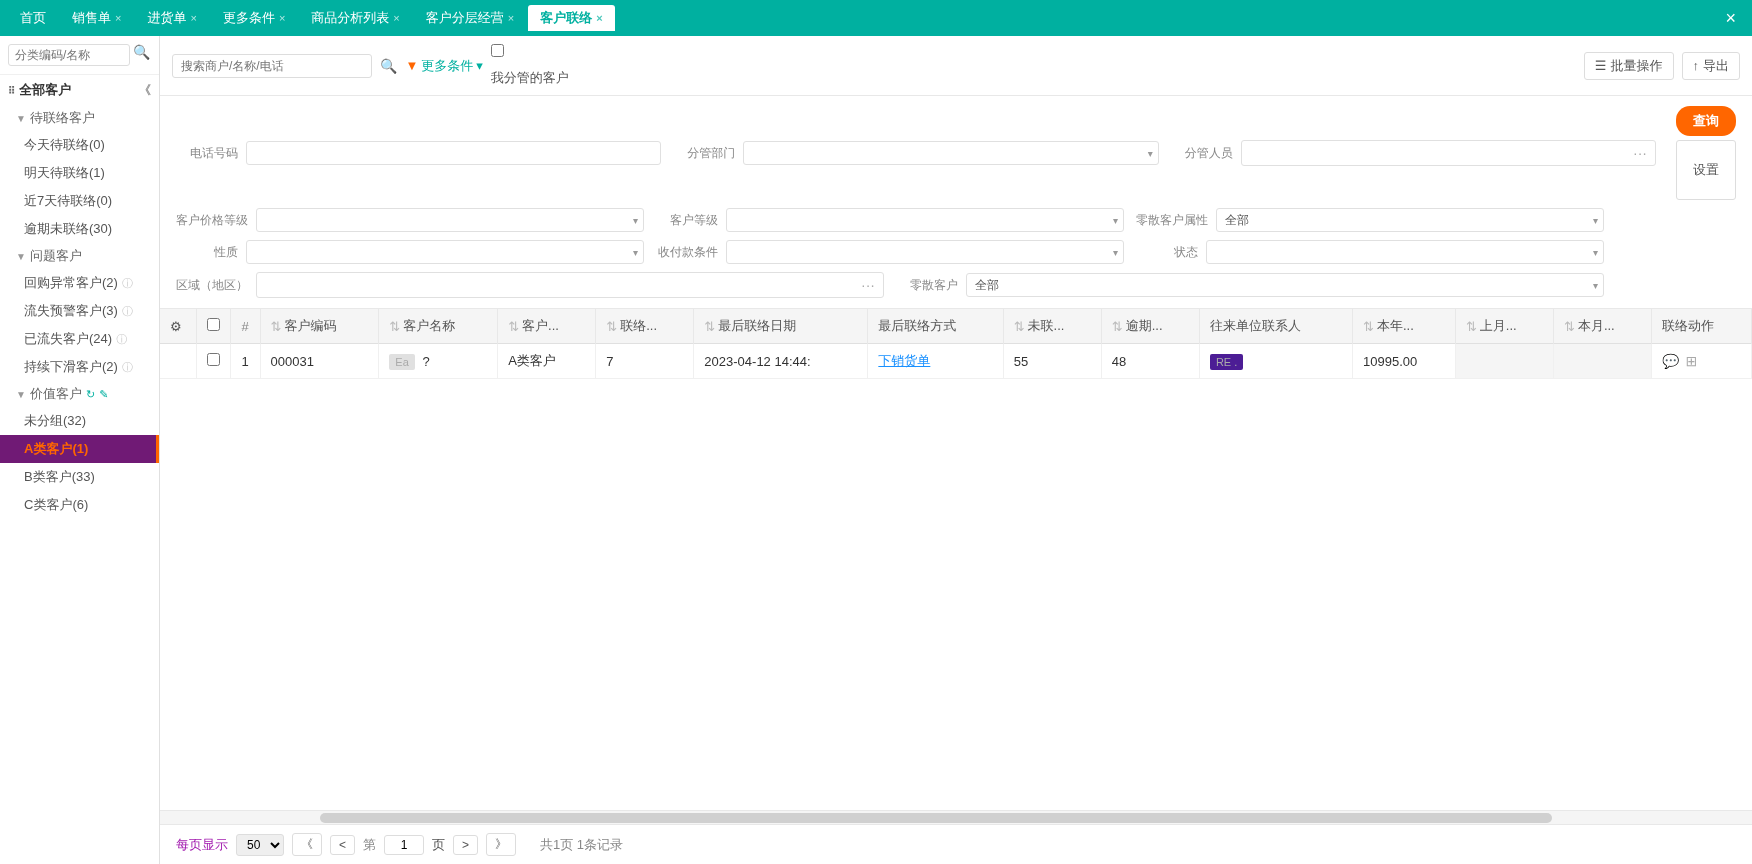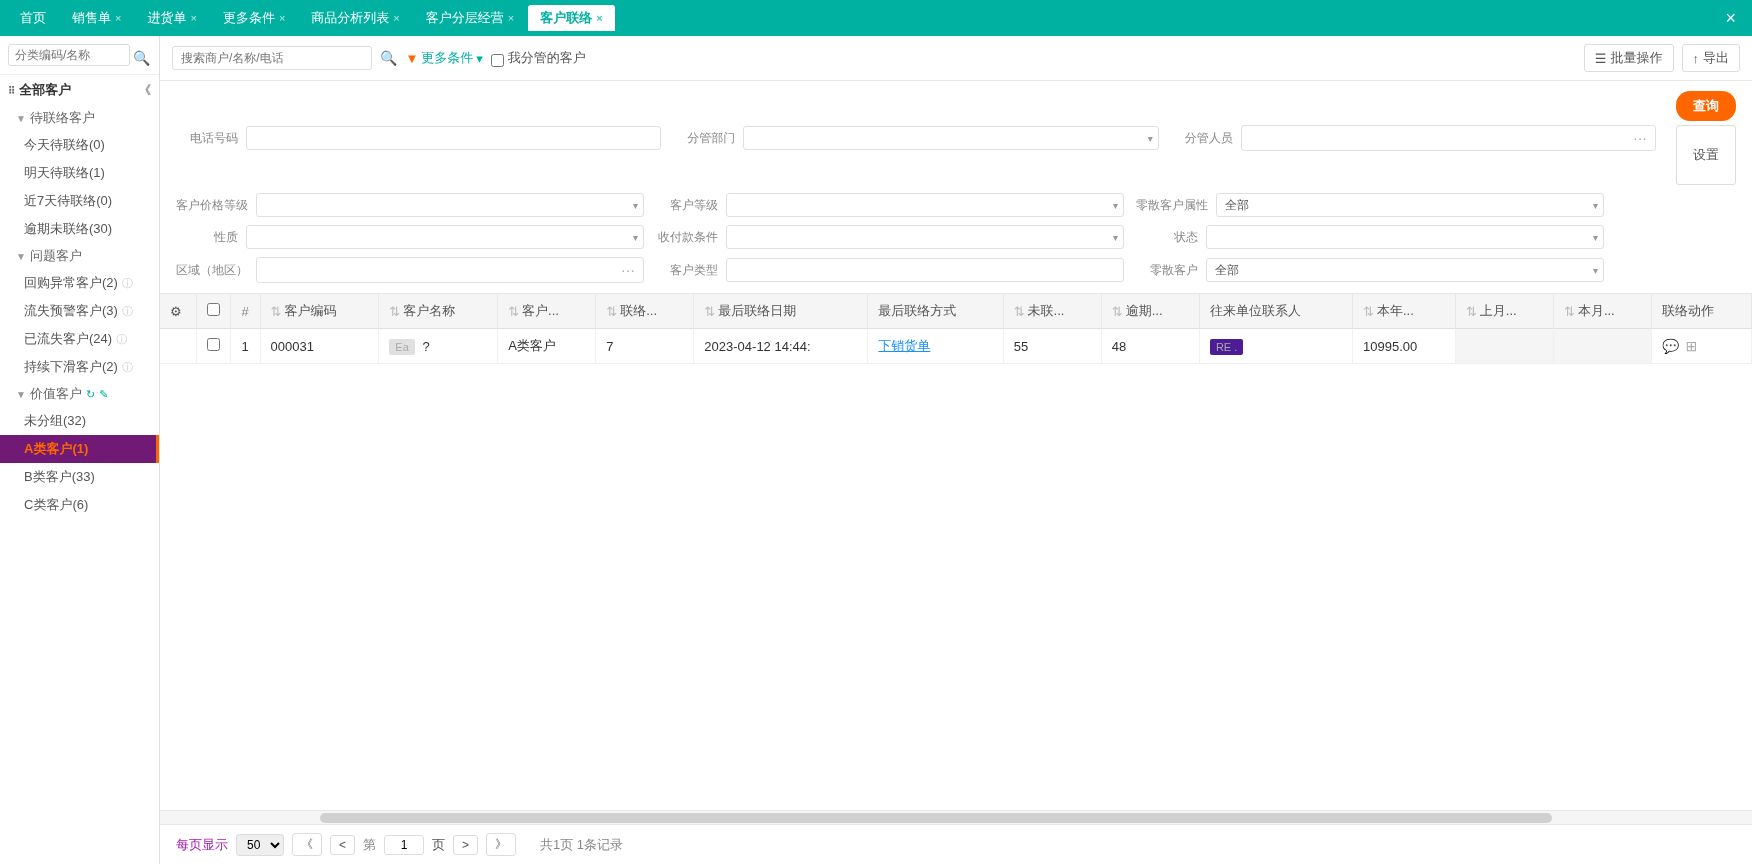--- a/index.html
+++ b/index.html
@@ -42,21 +42,21 @@
       width: 160px;
       background: #fff;
       border-right: 1px solid #e0e0e0;
       display: flex;
       flex-direction: column;
       overflow-y: auto;
     }
     .sidebar-search {
       padding: 8px;
       display: flex;
-      align-items: flex-end;
+      align-items: flex-start;
       border-bottom: 1px solid #f0f0f0;
     }
     .sidebar-search input {
       border: 1px solid #ddd;
       border-radius: 3px;
       padding: 3px 6px;
       font-size: 12px;
       width: 100%;
       outline: none;
       color: #999;
@@ -123,24 +123,25 @@
     .filter-more-btn {
       color: #00b0a0;
       cursor: pointer;
       display: flex;
       align-items: center;
       gap: 3px;
       font-size: 12px;
     }
     .filter-checkbox-label {
       display: flex;
-      align-items: flex-end;
-      gap: 4px;
+      align-items: flex-start;
+      gap: 12px;
       color: #555;
       font-size: 12px;
+      flex-direction: column;
     }
     .filter-actions { margin-left: auto; display: flex; gap: 8px; align-items: center; }
     .btn-batch { border: 1px solid #ddd; background: #fff; padding: 4px 10px; border-radius: 3px; cursor: pointer; font-size: 12px; color: #555; display: flex; align-items: center; gap: 4px; }
     .btn-export { border: 1px solid #ddd; background: #fff; padding: 4px 10px; border-radius: 3px; cursor: pointer; font-size: 12px; color: #555; display: flex; align-items: center; gap: 4px; }
 
     
     .advanced-filters {
       background: #fff;
       padding: 10px 16px;
       border-bottom: 1px solid #e8e8e8;
@@ -533,26 +534,20 @@
           </div>
         </div>
         <div style="width:120px;"></div>
       </div>
 
       <div class="filter-row">
         <div class="filter-field">
           <span class="filter-label">区域（地区）</span>
           <div class="filter-input-dots">
             <span class="dots">···</span>
-          </div>
-        </div>
-        <div class="filter-field">
-          <span class="filter-label">客户类型</span>
-          <div class="select-wrapper">
-            <select><option></option></select>
           </div>
         </div>
         <div class="filter-field">
           <span class="filter-label">零散客户</span>
           <div class="select-wrapper">
             <select>
               <option>全部</option>
             </select>
             <span class="chevron">▾</span>
           </div>

